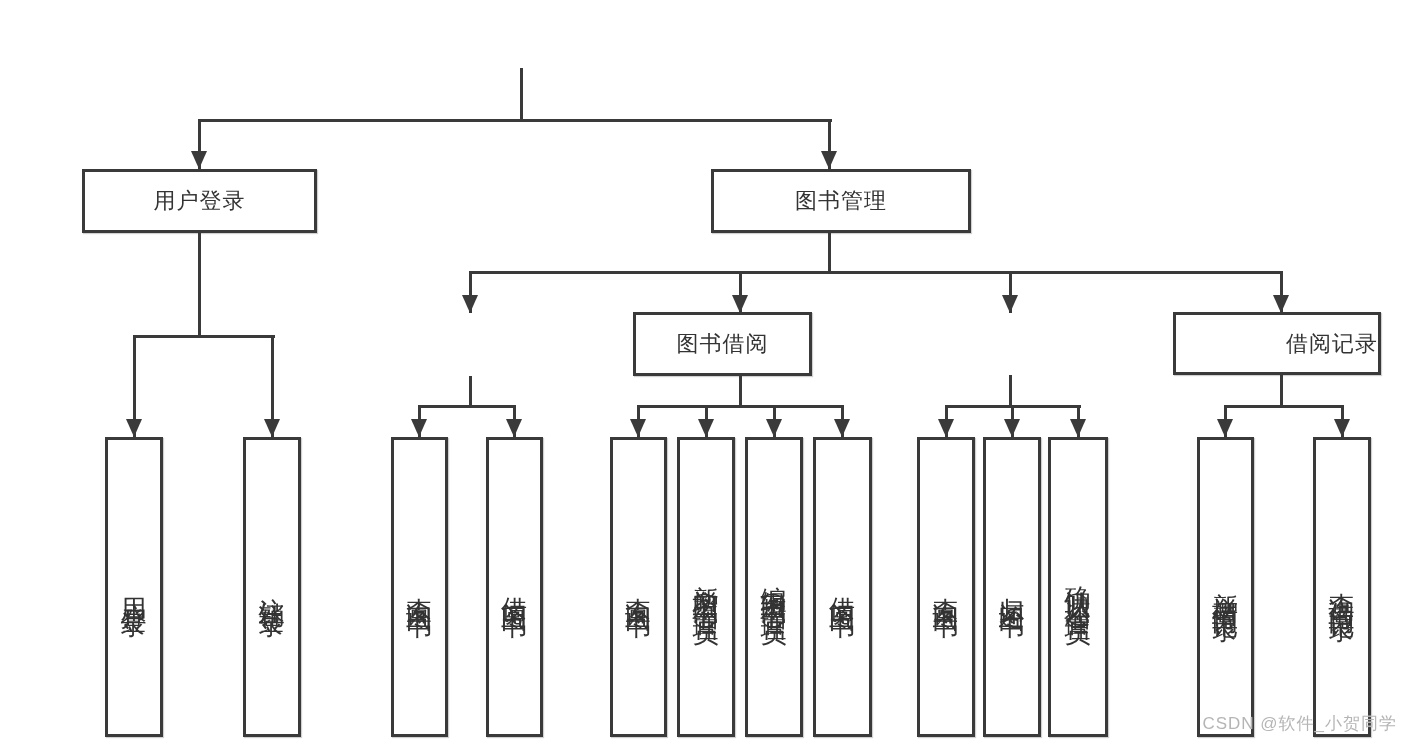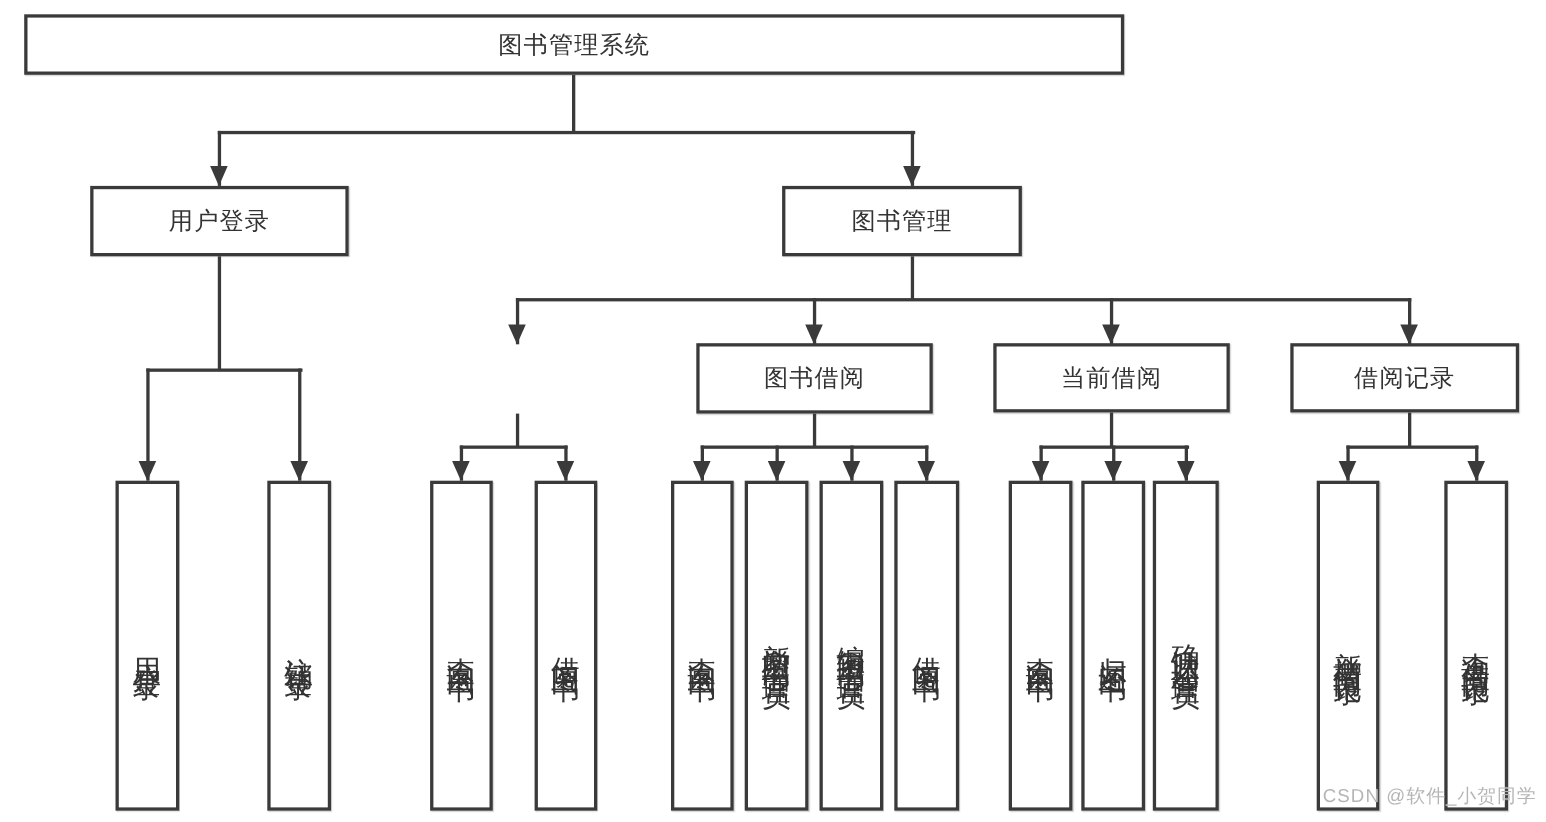--- a/index.html
+++ b/index.html
@@ -52,42 +52,36 @@
     letter-spacing:1px;
     white-space:nowrap;
     text-shadow:0 0 1px rgba(255,255,255,0.8);
   }
 </style>
 </head>
 <body>
 
 <div class="canvas">
 
-  <div class="node h-node" style="left:22px;top:13px;width:1000px;height:55px;">
-    <span>图书管理系统</span>
-  </div>
 
   <div class="node h-node" style="left:82px;top:169px;width:235px;height:64px;">
     <span>用户登录</span>
   </div>
 
-  <div class="node h-node" style="left:711px;top:169px;width:218px;height:64px;">
+  <div class="node h-node" style="left:711px;top:169px;width:260px;height:64px;">
     <span>图书管理</span>
   </div>
 
 
-  <div class="node h-node" style="left:633px;top:312px;width:215px;height:64px;">
+  <div class="node h-node" style="left:633px;top:312px;width:179px;height:64px;">
     <span>图书借阅</span>
   </div>
 
-  <div class="node h-node" style="left:903px;top:312px;width:215px;height:63px;">
-    <span>当前借阅</span>
-  </div>
 
-  <div class="node h-node" style="left:1173px;top:312px;width:208px;height:63px;">
+  <div class="node h-node" style="left:1173px;top:312px;width:208px;height:63px;justify-content:flex-end;">
     <span>借阅记录</span>
   </div>
 
   <div class="node leaf" style="left:105px;top:437px;width:58px;height:300px;">
     <span class="v-text">用户登录</span>
   </div>
   <div class="node leaf" style="left:243px;top:437px;width:58px;height:300px;">
     <span class="v-text">注销登录</span>
   </div>
 

